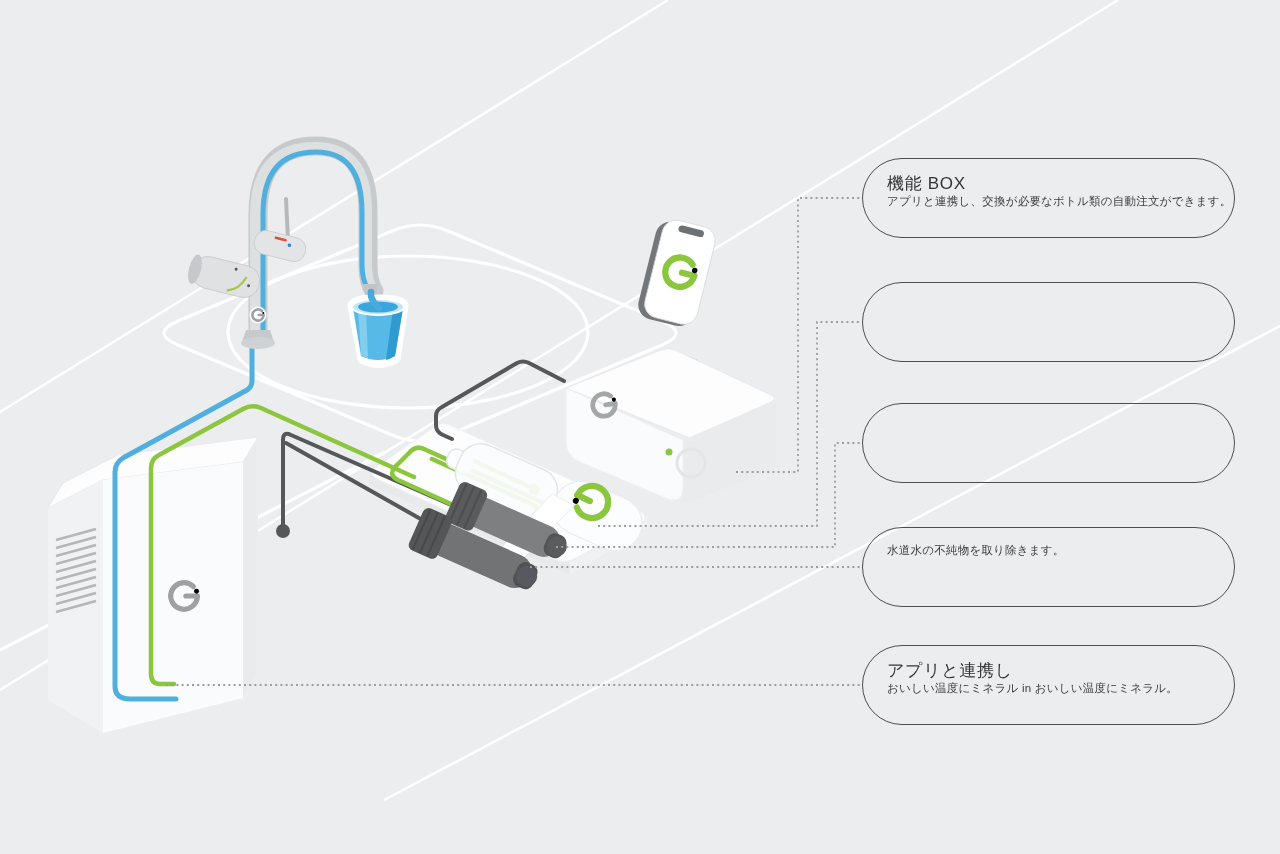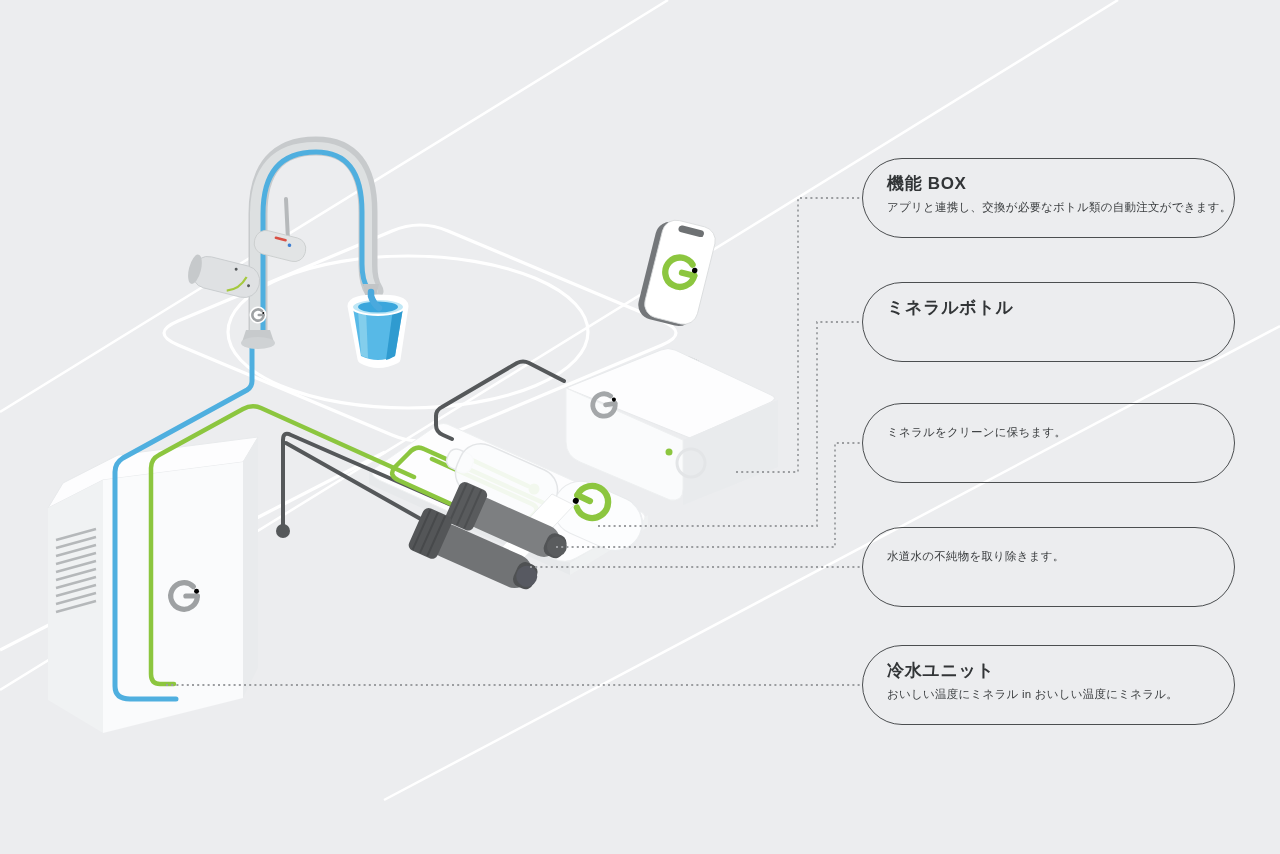--- a/index.html
+++ b/index.html
@@ -2,23 +2,23 @@
 <html style="--background: #ecedef; --callout-border: #4b4e50; --title-text: #323537; --description-text: #3a3d3f; --accent-green: #8cc63f; --water-blue: #4fafdf; --dark-cable: #55585a; --connector-gray: #9b9da0;"><head>
 <meta charset="utf-8">
 <style>
   html,body{margin:0;padding:0;}
   body{font-family:"Liberation Sans",sans-serif;}
   .stage{position:relative;width:1280px;height:854px;background:var(--background,#ecedef);overflow:hidden;}
   .artwork{position:absolute;left:0;top:0;}
   .callout{position:absolute;left:862px;width:373px;height:80px;box-sizing:border-box;
            border:1.5px solid var(--callout-border,#4b4e50);border-radius:41px;
            padding:15px 24px 0 24px;background:transparent;}
-  .callout-title{font-size:17px;font-weight:700;color:var(--title-text,#323537);
+  .callout-title{font-size:17px;font-weight:400;color:var(--title-text,#323537);
                  letter-spacing:.04em;line-height:1.2;}
-  .callout-desc{font-size:11.5px;color:var(--description-text,#3a3d3f);margin-top:6px;
+  .callout-desc{font-size:11.5px;color:var(--description-text,#3a3d3f);
                 letter-spacing:.02em;white-space:nowrap;}
   
   .tube-blue{stroke:var(--water-blue,#4fafdf);fill:none;stroke-width:5;stroke-linecap:round;stroke-linejoin:round;}
   .tube-green{stroke:var(--accent-green,#8cc63f);fill:none;stroke-width:4.5;stroke-linecap:round;stroke-linejoin:round;}
   .cable-dark{stroke:var(--dark-cable,#55585a);fill:none;stroke-width:4;stroke-linecap:round;stroke-linejoin:round;}
   .dotted{stroke:var(--connector-gray,#9b9da0);fill:none;stroke-width:1.8;stroke-dasharray:2 3.2;}
   .whiteline{stroke:#ffffff;fill:none;stroke-width:2.5;}
   .counterline{stroke:#ffffff;fill:none;stroke-width:3.2;}
   .glogo{fill:none;stroke-linecap:round;stroke-linejoin:round;}
 </style>
@@ -189,26 +189,24 @@
       <circle cx="13.2" cy="-5" r="2.6" fill="currentColor" stroke="none"></circle>
     </g>
   </defs>
 </svg>
 
 <div class="callout" style="top:158px">
   <div class="callout-title">機能 BOX</div>
   <div class="callout-desc">アプリと連携し、交換が必要なボトル類の自動注文ができます。</div>
 </div>
 <div class="callout" style="top:282px">
-  <div class="callout-title">ミネラルボトル</div>
 </div>
 <div class="callout" style="top:403px">
-  <div class="callout-desc">ミネラルをクリーンに保ちます。</div>
 </div>
 <div class="callout" style="top:527px">
   <div class="callout-desc">水道水の不純物を取り除きます。</div>
 </div>
 <div class="callout" style="top:645px">
-  <div class="callout-title">冷水ユニット</div>
+  <div class="callout-title">アプリと連携し</div>
   <div class="callout-desc">おいしい温度にミネラル in おいしい温度にミネラル。</div>
 </div>
 
 </div>
 
 </body></html>

